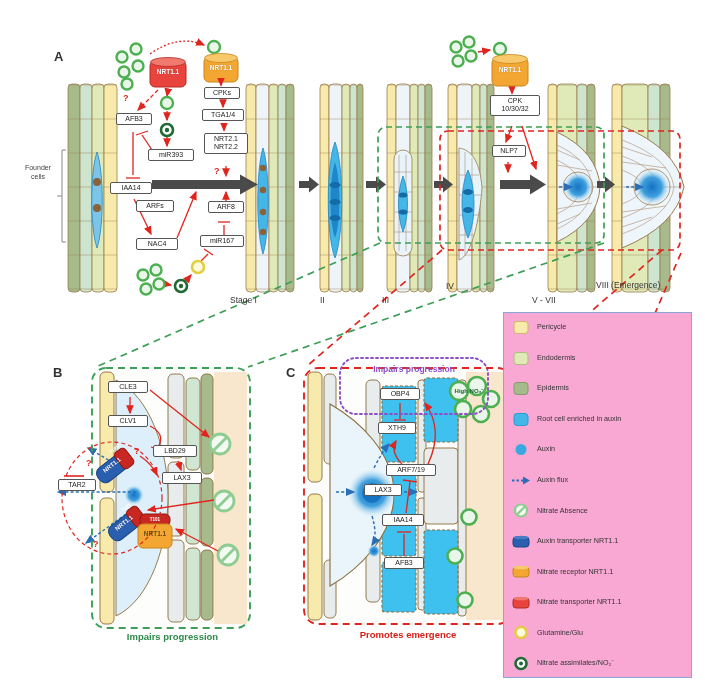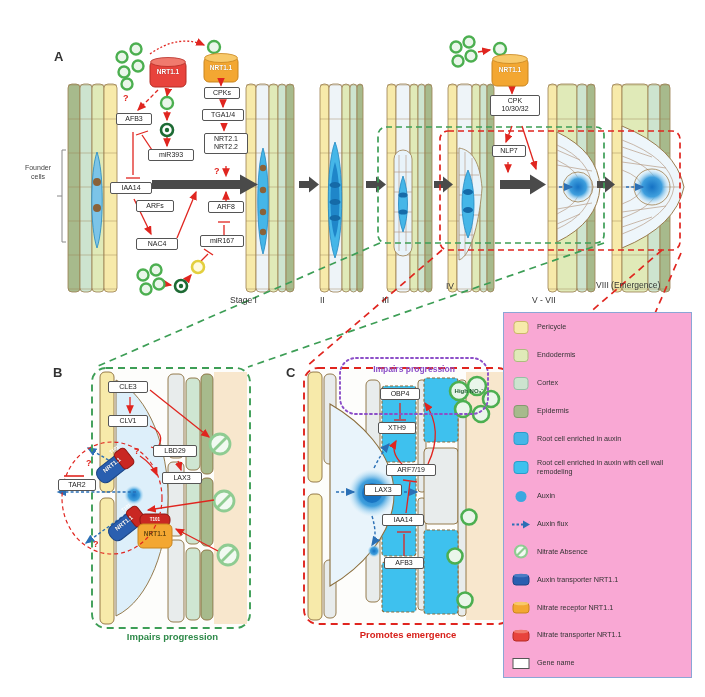--- a/index.html
+++ b/index.html
@@ -454,48 +454,32 @@
         <span class="sw">
           <svg width="20" height="15">
             <rect x="3" y="1.5" width="14" height="12" rx="3" fill="#e0eab8" stroke="#adbb7e"></rect>
           </svg>
         </span>
         <span class="llab">Endodermis</span>
       </div>
   <div class="lrow">
         <span class="sw">
           <svg width="20" height="15">
-            <rect x="3" y="1.5" width="14" height="12" rx="3" fill="#cde4cf" stroke="#96bfa4"></rect>
-          </svg>
-        </span>
-        <span class="llab">Cortex</span>
-      </div>
-  <div class="lrow">
-        <span class="sw">
-          <svg width="20" height="15">
             <rect x="3" y="1.5" width="14" height="12" rx="3" fill="#a7ba8c" stroke="#85996f"></rect>
           </svg>
         </span>
         <span class="llab">Epidermis</span>
       </div>
   <div class="lrow">
         <span class="sw">
           <svg width="20" height="15">
             <rect x="3" y="1.5" width="14" height="12" rx="3" fill="#45b6e8" stroke="#2a9cc9"></rect>
           </svg>
         </span>
         <span class="llab">Root cell enriched in auxin</span>
-      </div>
-  <div class="lrow">
-        <span class="sw">
-          <svg width="20" height="15">
-            <rect x="3" y="1.5" width="14" height="12" rx="3" fill="#3ec1ee" stroke="#2a9cc9"></rect>
-          </svg>
-        </span>
-        <span class="llab">Root cell enriched in auxin with cell wall remodeling</span>
       </div>
   <div class="lrow">
         <span class="sw">
           <svg width="20" height="15">
             <circle cx="10" cy="7.5" r="5.5" fill="#3aa8e0"></circle>
           </svg>
         </span>
         <span class="llab">Auxin</span>
       </div>
   <div class="lrow">
@@ -539,20 +523,29 @@
           <svg width="20" height="15">
             <rect x="2" y="3" width="16" height="10" rx="3" fill="#e8433c" stroke="#b52c24"></rect>
             <ellipse cx="10" cy="3.5" rx="7.5" ry="1.8" fill="#f07a6e"></ellipse>
           </svg>
         </span>
         <span class="llab">Nitrate transporter NRT1.1</span>
       </div>
   <div class="lrow">
         <span class="sw">
           <svg width="20" height="15">
-            <rect x="2" y="2.5" width="16" height="10" fill="#fff" stroke="#555"></rect>
-          </svg>
-        </span>
-        <span class="llab">Gene name</span>
+            <circle cx="10" cy="7.5" r="5.5" fill="#fffbe0" stroke="#e3cf3e" stroke-width="2.4"></circle>
+          </svg>
+        </span>
+        <span class="llab">Glutamine/Glu</span>
+      </div>
+  <div class="lrow">
+        <span class="sw">
+          <svg width="20" height="15">
+            <circle cx="10" cy="7.5" r="5.5" fill="#fff" stroke="#1e6b34" stroke-width="2.6"></circle>
+            <circle cx="10" cy="7.5" r="2" fill="#1e6b34"></circle>
+          </svg>
+        </span>
+        <span class="llab">Nitrate assimilates/NO₂⁻</span>
       </div>
 </div>
 
 </div>
 
 </body></html>

